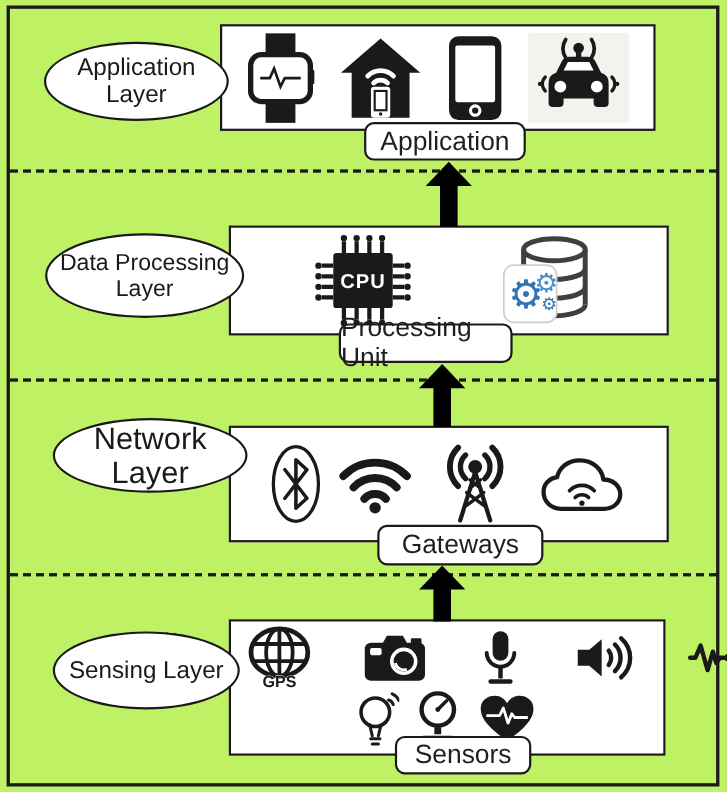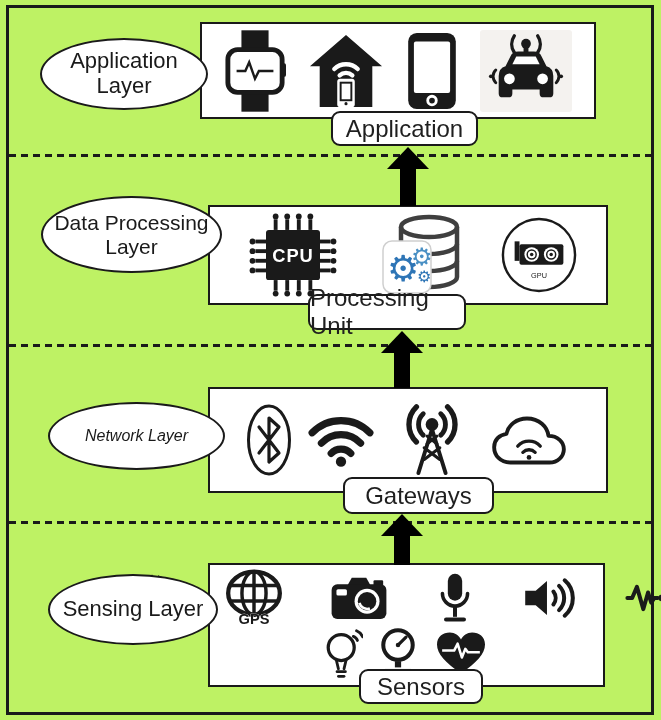--- a/index.html
+++ b/index.html
@@ -143,36 +143,22 @@
           <path d="M20 31 a28 10 0 0 0 56 0"></path>
           <path d="M20 48 a28 10 0 0 0 56 0"></path>
           <path d="M20 64 a28 10 0 0 0 56 0"></path>
         </g>
         <rect x="2" y="28" width="48" height="52" rx="9" fill="#fff" stroke="#cfcfcf" stroke-width="1.5"></rect>
       </svg>
       <span class="gear" style="left:6px;top:38px;font-size:36px;">⚙</span>
       <span class="gear" style="left:30px;top:32px;font-size:24px;color:#4a90c4;">⚙</span>
       <span class="gear" style="left:36px;top:56px;font-size:16px;">⚙</span>
     </span>
-    <span class="icon">
-      <svg width="78" height="78" viewBox="0 0 80 80">
-        <circle cx="40" cy="40" r="37" fill="#fff" stroke="#1a1a1a" stroke-width="2.5"></circle>
-        <rect x="15" y="26" width="5" height="20" fill="#1a1a1a"></rect>
-        <rect x="20" y="29" width="45" height="21" rx="2" fill="#1a1a1a"></rect>
-        <circle cx="32.5" cy="39.5" r="7.5" fill="#fff"></circle>
-        <circle cx="32.5" cy="39.5" r="4.6" fill="none" stroke="#1a1a1a" stroke-width="1.5"></circle>
-        <circle cx="32.5" cy="39.5" r="1.8" fill="#1a1a1a"></circle>
-        <circle cx="52.5" cy="39.5" r="7.5" fill="#fff"></circle>
-        <circle cx="52.5" cy="39.5" r="4.6" fill="none" stroke="#1a1a1a" stroke-width="1.5"></circle>
-        <circle cx="52.5" cy="39.5" r="1.8" fill="#1a1a1a"></circle>
-        <text x="40" y="64" text-anchor="middle" font-size="7.5" fill="#1a1a1a">GPU</text>
-      </svg>
-    </span>
-  </div>
-  <div class="ellipse" style="left:41px;top:196px;width:181px;height:77px;font-size:21px;">
+  </div>
+  <div class="ellipse" style="left:41px;top:212px;width:181px;height:77px;font-size:21px;">
     <span>Data Processing</span>
     <span>Layer</span>
   </div>
   <div class="tag" style="left:308px;top:294px;width:158px;height:36px;justify-content:flex-end;">
     <span>Processing Unit</span>
   </div>
 
   <div class="dashed" style="top:344px;"></div>
   <div class="arrow-head" style="left:381px;top:331px;"></div>
   <div class="arrow-shaft" style="left:394px;top:352px;height:36px;"></div>
@@ -213,21 +199,21 @@
     </span>
     <span class="icon">
       <svg width="82" height="62" viewBox="0 0 80 60">
         <path d="M22 52 C12 52 6 45 6 37 C6 30 11 25 18 24 C20 15 28 9 38 9 C50 9 58 17 59 26 C68 26 74 32 74 39 C74 46 68 52 60 52 Z" fill="#fff" stroke="#1a1a1a" stroke-width="3.8" stroke-linejoin="round"></path>
         <path d="M29 36 a15 15 0 0 1 22 0" fill="none" stroke="#1a1a1a" stroke-width="3.2" stroke-linecap="round"></path>
         <path d="M34 42 a8.5 8.5 0 0 1 12 0" fill="none" stroke="#1a1a1a" stroke-width="3.2" stroke-linecap="round"></path>
         <circle cx="40" cy="47" r="2.3" fill="#1a1a1a"></circle>
       </svg>
     </span>
   </div>
-  <div class="ellipse" style="left:48px;top:402px;width:177px;height:68px;font-size:16px;font-style:italic;">
+  <div class="ellipse" style="left:48px;top:380px;width:177px;height:68px;font-size:28px;">
     <span>Network Layer</span>
   </div>
   <div class="tag" style="left:343px;top:477px;width:151px;height:37px;">
     <span>Gateways</span>
   </div>
 
   <div class="dashed" style="top:521px;"></div>
   <div class="arrow-head" style="left:381px;top:514px;"></div>
   <div class="arrow-shaft" style="left:394px;top:535px;height:30px;"></div>
 

